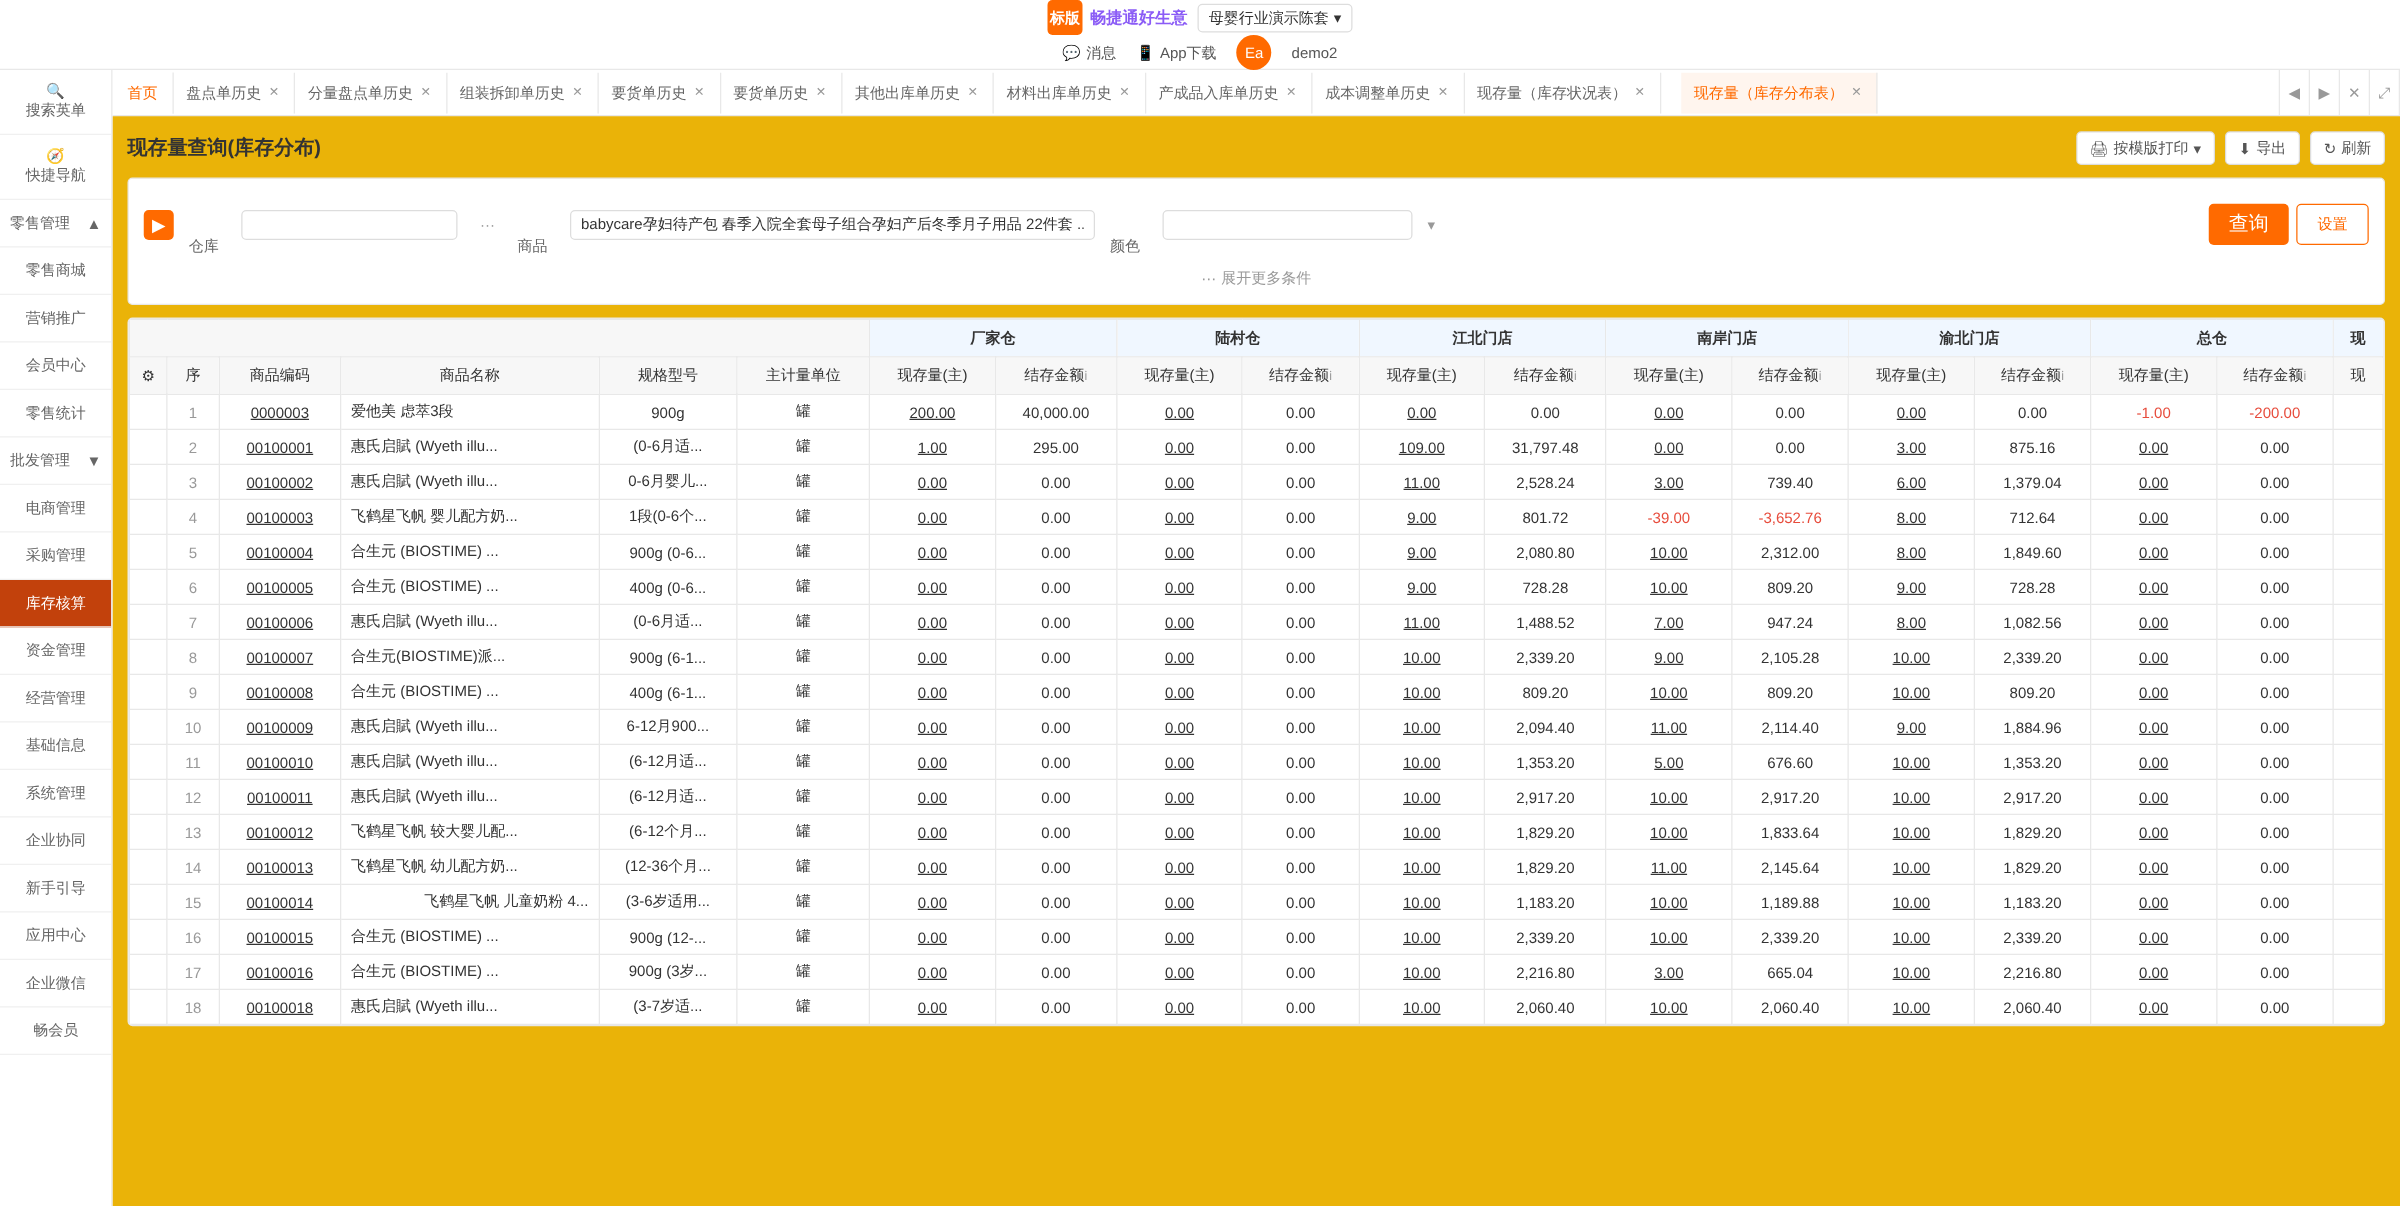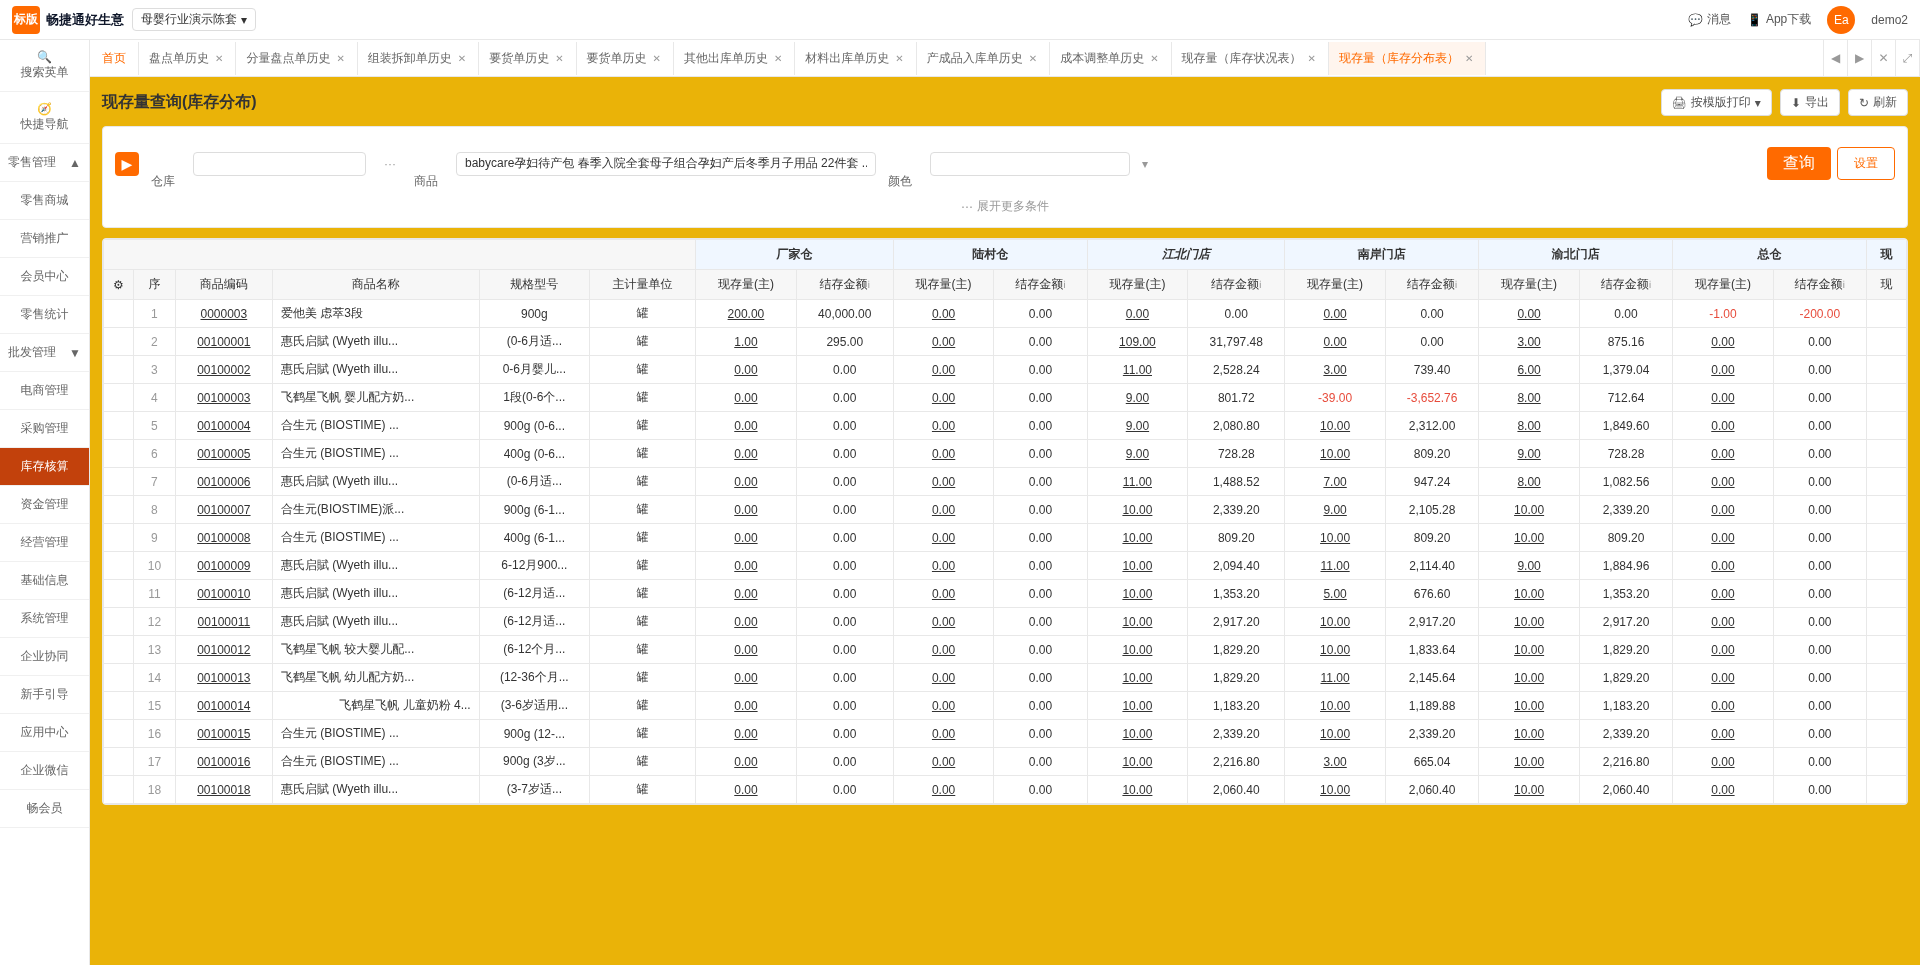--- a/index.html
+++ b/index.html
@@ -1,19 +1,19 @@
 <!DOCTYPE html>
 <html><head>
   <meta charset="utf-8">
   <style>
     * { box-sizing: border-box; margin: 0; padding: 0; font-family: 'Microsoft YaHei', Arial, sans-serif; font-size: 12px; }
     body { background: #f5f5f5; overflow: hidden; }
     
     
-    .top-bar { height: 40px; background: #fff; display: flex; align-items: center; padding: 0 12px; border-bottom: 1px solid #e8e8e8; justify-content: space-between; }
+    .top-bar { height: 56px; background: #fff; display: flex; align-items: center; padding: 0 12px; border-bottom: 1px solid #e8e8e8; justify-content: space-between; flex-direction: column; }
     .top-bar-left { display: flex; align-items: center; gap: 8px; }
     .logo-area { display: flex; align-items: center; gap: 6px; color: #ff6a00; font-weight: bold; font-size: 13px; }
     .logo-icon { width: 28px; height: 28px; background: #ff6a00; border-radius: 4px; display: flex; align-items: center; justify-content: center; color: #fff; font-size: 11px; }
     .dropdown-selector { display: flex; align-items: center; gap: 4px; border: 1px solid #ddd; border-radius: 4px; padding: 2px 8px; cursor: pointer; color: #333; }
     .top-bar-right { display: flex; align-items: center; gap: 16px; color: #555; }
     .top-bar-right span { cursor: pointer; display: flex; align-items: center; gap: 4px; }
     .avatar { width: 28px; height: 28px; border-radius: 50%; background: #ff6a00; display: flex; align-items: center; justify-content: center; color: #fff; font-size: 11px; }
 
     
     .main-layout { display: flex; height: calc(100vh - 40px); }
@@ -26,21 +26,21 @@
 
     
     .content-area { flex: 1; display: flex; flex-direction: column; overflow: hidden; }
     
     
     .tab-bar { background: #fff; display: flex; align-items: center; border-bottom: 1px solid #e8e8e8; min-height: 36px; overflow: hidden; }
     .tab-home { padding: 8px 12px; color: #ff6a00; font-size: 12px; cursor: pointer; border-right: 1px solid #e8e8e8; white-space: nowrap; }
     .tabs-scroll { display: flex; overflow-x: auto; flex: 1; scrollbar-width: none; }
     .tabs-scroll::-webkit-scrollbar { display: none; }
     .tab { display: flex; align-items: center; gap: 4px; padding: 8px 10px; border-right: 1px solid #e8e8e8; cursor: pointer; white-space: nowrap; color: #666; font-size: 11px; min-width: fit-content; }
-    .tab.active { color: #ff6a00; background: #fff5ee; }
+    .tab.active { color: #ff6a00; background: #fff5ee; margin-left: 16px; }
     .tab .close-btn { font-size: 10px; color: #999; cursor: pointer; padding: 0 2px; }
     .tab-nav-btns { display: flex; align-items: center; border-left: 1px solid #e8e8e8; }
     .tab-nav-btn { width: 24px; height: 36px; display: flex; align-items: center; justify-content: center; cursor: pointer; color: #999; border-right: 1px solid #e8e8e8; }
 
     
     .page-content { flex: 1; overflow: auto; padding: 12px; background: #eab308; }
     
     
     .page-header { display: flex; align-items: center; justify-content: space-between; margin-bottom: 10px; }
     .page-title { font-size: 16px; font-weight: bold; color: #333; }
@@ -77,21 +77,21 @@
   </style>
 </head>
 <body>
 
 <div class="top-bar">
   <div class="top-bar-left">
     <div class="logo-area">
       <div class="logo-icon">
         <span>标版</span>
       </div>
-      <span style="font-size:13px;color:#0f172a;">畅捷通好生意</span>
+      <span style="font-size:13px;color:#8b5cf6;">畅捷通好生意</span>
     </div>
     <div class="dropdown-selector">
       <span>母婴行业演示陈套</span>
       <span>▾</span>
     </div>
   </div>
   <div class="top-bar-right">
     <span>
       <span>💬</span>
       <span>消息</span>
@@ -280,21 +280,21 @@
         </div>
       </div>
 
       <div class="table-container">
         <table>
           <thead>
             <tr class="header-group">
               <th colspan="6" style="background:#f7f7f7; border:1px solid #e8e8e8;"></th>
               <th colspan="2" style="background:#f0f7ff; border:1px solid #e8e8e8;">厂家仓</th>
               <th colspan="2" style="background:#f0f7ff; border:1px solid #e8e8e8;">陆村仓</th>
-              <th colspan="2" style="background:#f0f7ff; border:1px solid #e8e8e8;font-style:italic;">江北门店</th>
+              <th colspan="2" style="background:#f0f7ff; border:1px solid #e8e8e8;">江北门店</th>
               <th colspan="2" style="background:#f0f7ff; border:1px solid #e8e8e8;">南岸门店</th>
               <th colspan="2" style="background:#f0f7ff; border:1px solid #e8e8e8;">渝北门店</th>
               <th colspan="2" style="background:#f0f7ff; border:1px solid #e8e8e8;">总仓</th>
               <th style="background:#f0f7ff; border:1px solid #e8e8e8;">现</th>
             </tr>
             <tr>
               <th class="gear-col">⚙</th>
               <th>序</th>
               <th>商品编码</th>
               <th>商品名称</th>

